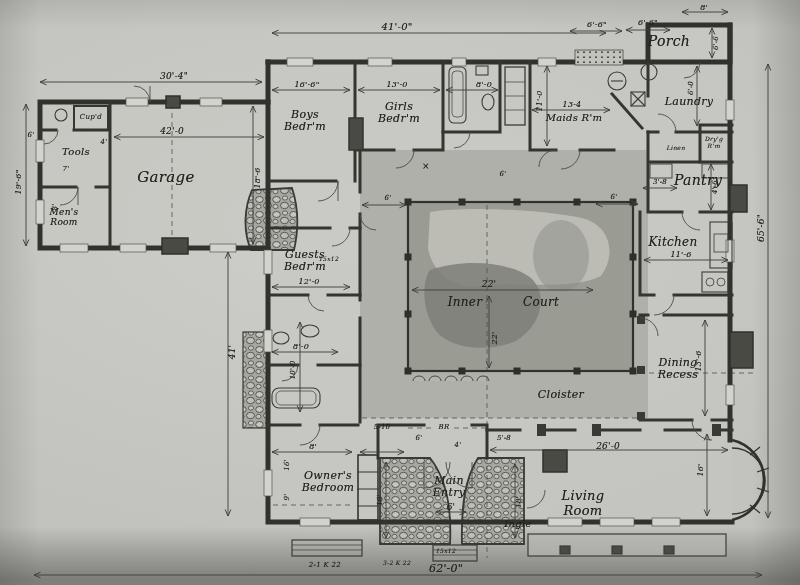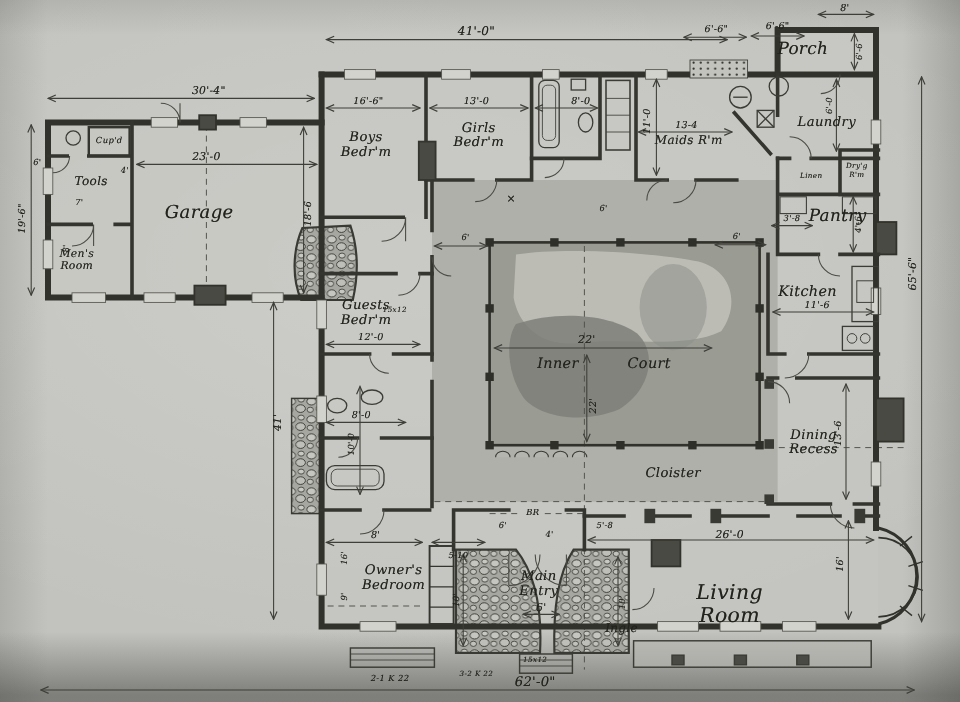--- a/index.html
+++ b/index.html
@@ -304,30 +304,30 @@
   <div class="lbl" style="left:465px;top:303px;font-size:12px">Inner</div>
   <div class="lbl" style="left:541px;top:303px;font-size:12px">Court</div>
   <div class="lbl" style="left:561px;top:395px">Cloister</div>
   <div class="lbl" style="left:305px;top:261px">Guests
 Bedr'm</div>
   <div class="lbl" style="left:328px;top:482px">Owner's
 Bedroom</div>
   <div class="lbl" style="left:449px;top:487px">Main
 Entry</div>
   <div class="lbl" style="left:518px;top:524px;font-size:10px">Ingle</div>
-  <div class="lbl" style="left:608px;top:504px;font-size:17px">Living
+  <div class="lbl" style="left:583px;top:504px;font-size:13px">Living
 Room</div>
 
   <div class="lbl dim" style="left:397px;top:27px;font-size:10px">41'-0"</div>
   <div class="lbl dim" style="left:597px;top:25px">6'-6"</div>
   <div class="lbl dim" style="left:648px;top:23px">6'-6"</div>
   <div class="lbl dim" style="left:704px;top:8px">8'</div>
   <div class="lbl dim rot sm" style="left:717px;top:43px">6'-6</div>
   <div class="lbl dim" style="left:174px;top:76px;font-size:9px">30'-4"</div>
-  <div class="lbl dim" style="left:172px;top:131px;font-size:9px">23'-0</div>
+  <div class="lbl dim" style="left:172px;top:131px;font-size:9px">42'-0</div>
   <div class="lbl dim rot" style="left:258px;top:178px">18'-6</div>
   <div class="lbl dim rot" style="left:19px;top:182px">19'-6"</div>
   <div class="lbl dim sm" style="left:31px;top:136px">6'</div>
   <div class="lbl dim sm" style="left:104px;top:143px">4'</div>
   <div class="lbl dim sm" style="left:66px;top:170px">7'</div>
   <div class="lbl dim rot sm" style="left:56px;top:207px">8'</div>
   <div class="lbl dim" style="left:307px;top:85px">16'-6"</div>
   <div class="lbl dim" style="left:397px;top:85px">13'-0</div>
   <div class="lbl dim" style="left:484px;top:85px">8'-0</div>
   <div class="lbl dim" style="left:572px;top:105px">13-4</div>
@@ -342,21 +342,21 @@
   <div class="lbl dim rot" style="left:495px;top:338px">22'</div>
   <div class="lbl dim sm" style="left:388px;top:199px">6'</div>
   <div class="lbl dim sm" style="left:503px;top:175px">6'</div>
   <div class="lbl dim sm" style="left:614px;top:198px">6'</div>
   <div class="lbl dim" style="left:309px;top:282px">12'-0</div>
   <div class="lbl dim" style="left:301px;top:347px">8'-0</div>
   <div class="lbl dim rot sm" style="left:294px;top:370px">10'-0</div>
   <div class="lbl dim" style="left:313px;top:447px">8'</div>
   <div class="lbl dim rot sm" style="left:288px;top:465px">16'</div>
   <div class="lbl dim rot sm" style="left:288px;top:497px">9'</div>
-  <div class="lbl dim sm" style="left:382px;top:464px">5-10</div>
+  <div class="lbl dim sm" style="left:382px;top:428px">5-10</div>
   <div class="lbl dim sm" style="left:419px;top:439px">6'</div>
   <div class="lbl dim sm" style="left:458px;top:446px">4'</div>
   <div class="lbl dim sm" style="left:504px;top:439px">5'-8</div>
   <div class="lbl dim rot sm" style="left:381px;top:500px">10'</div>
   <div class="lbl dim rot sm" style="left:520px;top:502px">10'</div>
   <div class="lbl dim" style="left:451px;top:507px;font-size:9px">6'</div>
   <div class="lbl dim" style="left:608px;top:446px;font-size:9px">26'-0</div>
   <div class="lbl dim rot" style="left:701px;top:470px">16'</div>
   <div class="lbl dim l g" style="left:446px;top:569px;font-size:11px">62'-0"</div>
   <div class="lbl dim rot" style="left:232px;top:352px;font-size:9px">41'</div>

